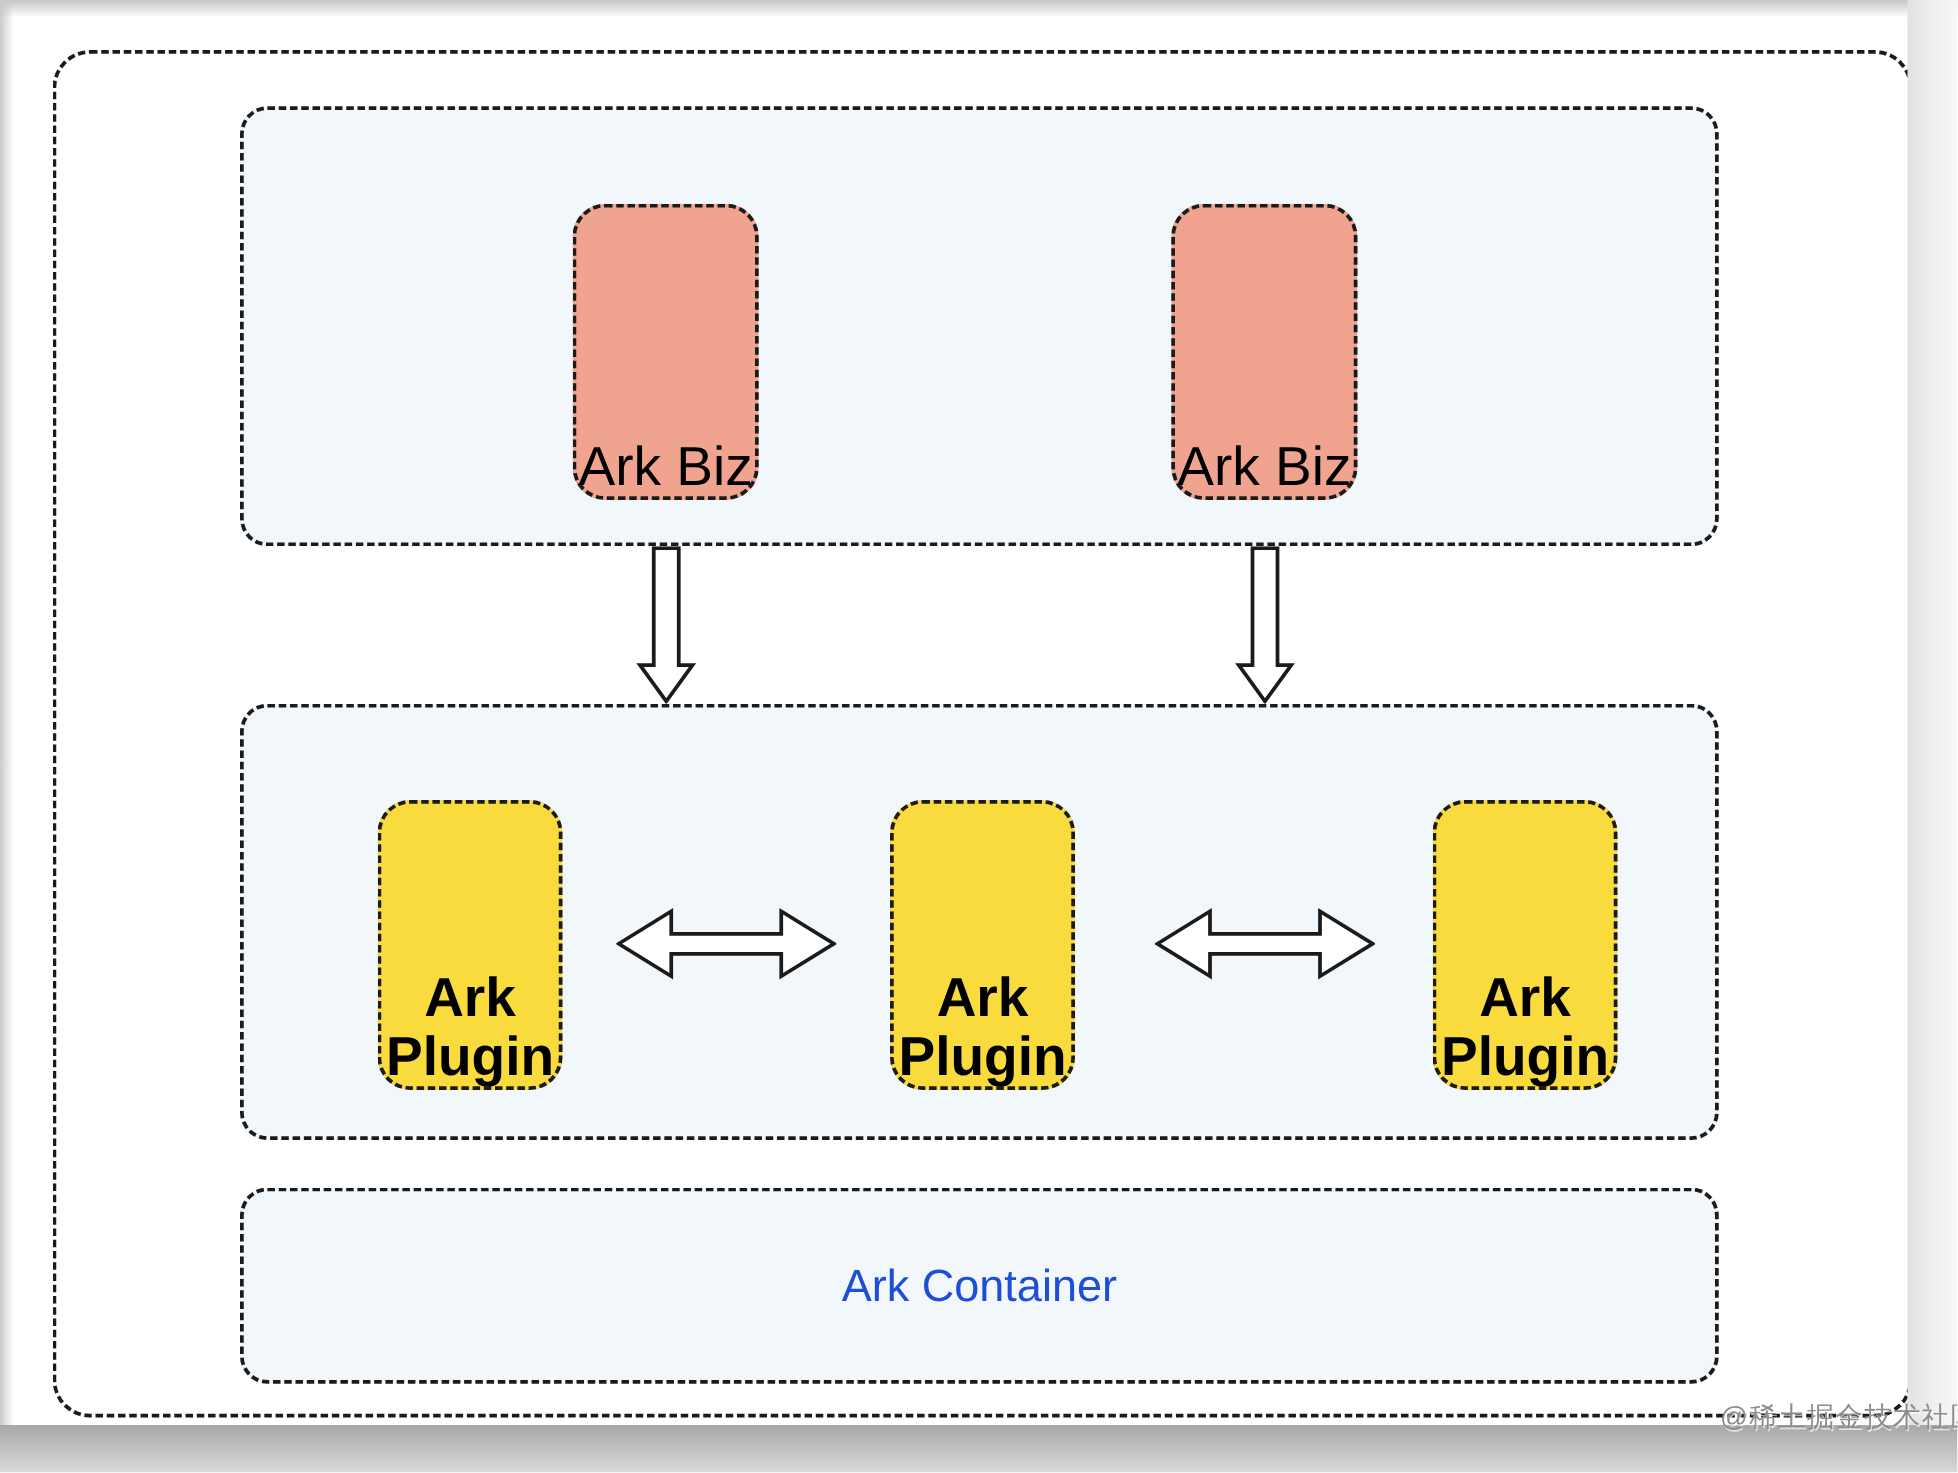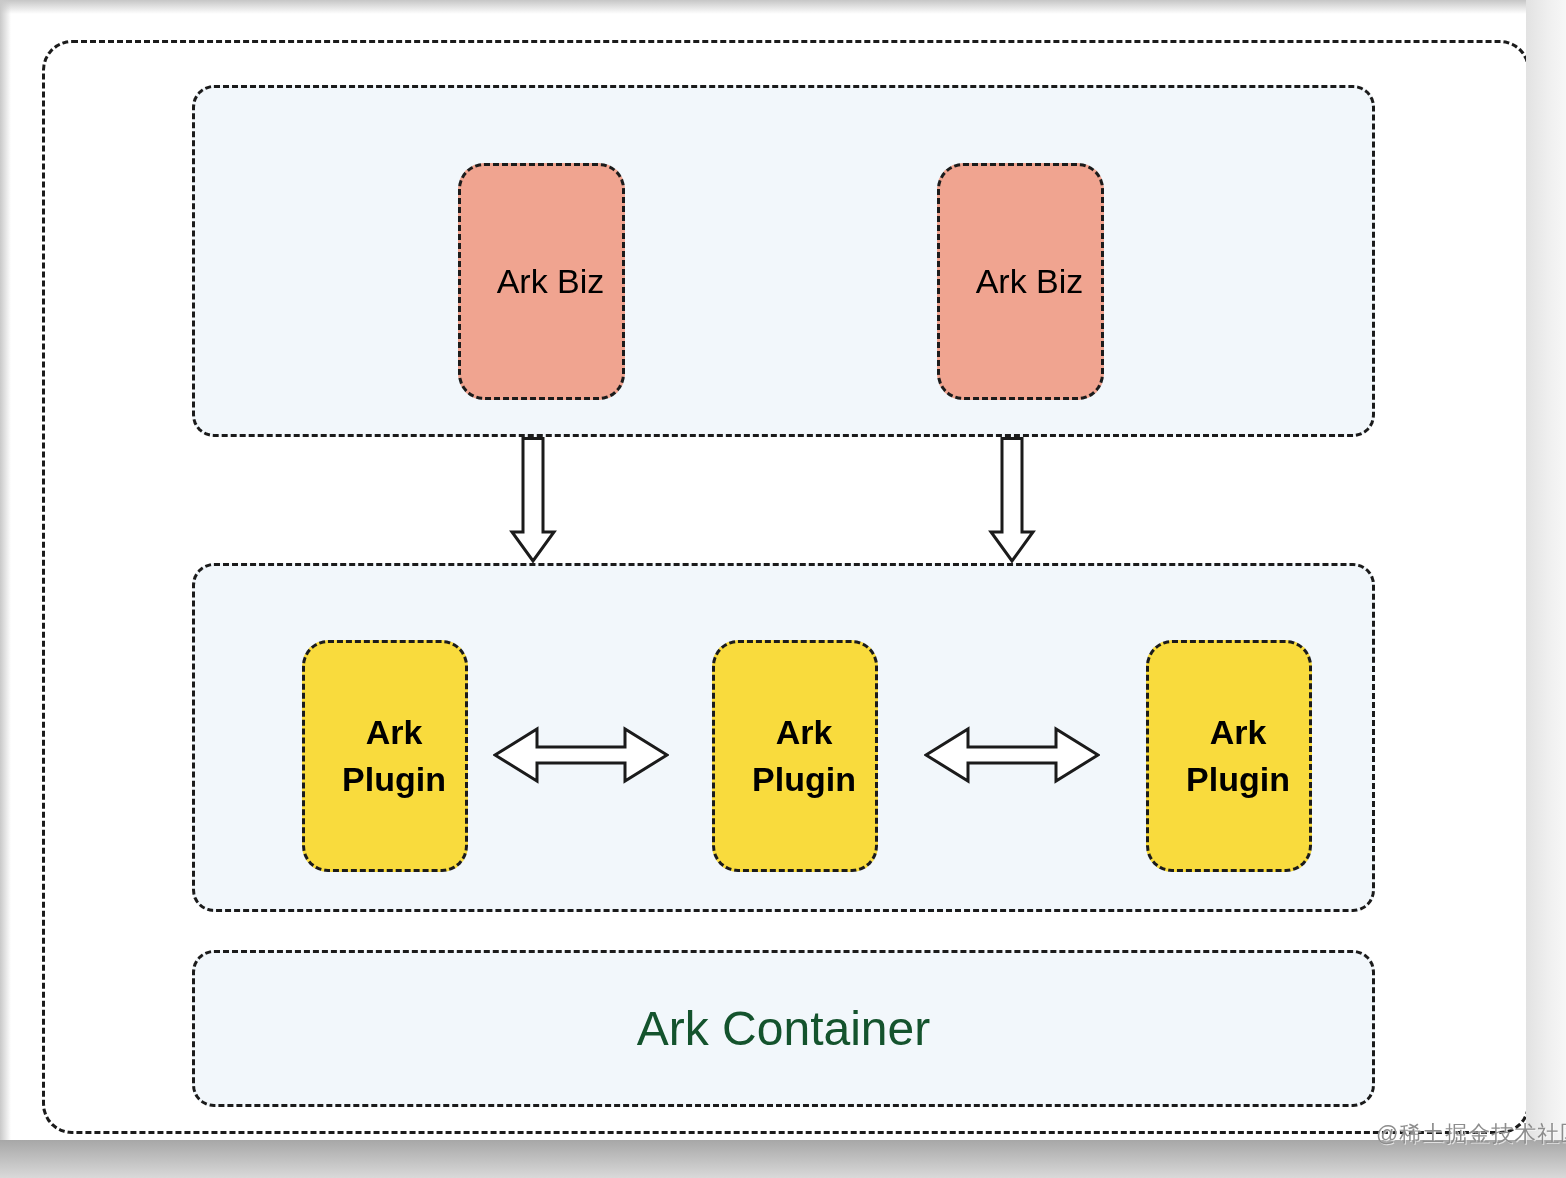--- a/index.html
+++ b/index.html
@@ -33,41 +33,41 @@
   }
   .layer-biz       { top: 85px;  height: 346px; }
   .layer-plugin    { top: 563px; height: 343px; font-weight: bold; }
   .layer-container { top: 950px; height: 151px;
                      display: flex; align-items: center; justify-content: center; }
 
   .node {
     position: absolute;
     border: 3px dashed var(--dashed-border, #1b1b1b);
     border-radius: 26px;
-    display: flex; align-items: center; justify-content: center;
+    display: flex; align-items: flex-end; justify-content: center;
     text-align: center;
-    font-size: 34px; line-height: 47px; color: #000; padding-left: 18px;
+    font-size: 44px; line-height: 47px; color: #000;
   }
   .node-biz {
     width: 143px; height: 231px; top: 75px;
     background: var(--biz-box, #f0a490);
   }
   .node-biz.pos-0 { left: 263px; }
   .node-biz.pos-1 { left: 742px; }
 
   .node-plugin {
     width: 142px; height: 226px; top: 74px;
     background: var(--plugin-box, #f9db3d);
   }
   .node-plugin.pos-0 { left: 107px; }
   .node-plugin.pos-1 { left: 517px; }
   .node-plugin.pos-2 { left: 951px; }
 
   .container-label {
-    font-size: 48px; color: #14532d;
+    font-size: 36px; color: #1d4ed8;
   }
 
   
   .arrow { position: absolute; }
   .arrow svg { display: block; }
   .arrow polygon {
     fill: #ffffff;
     stroke: var(--dashed-border, #1b1b1b);
     stroke-width: 3;
     stroke-linejoin: miter;

